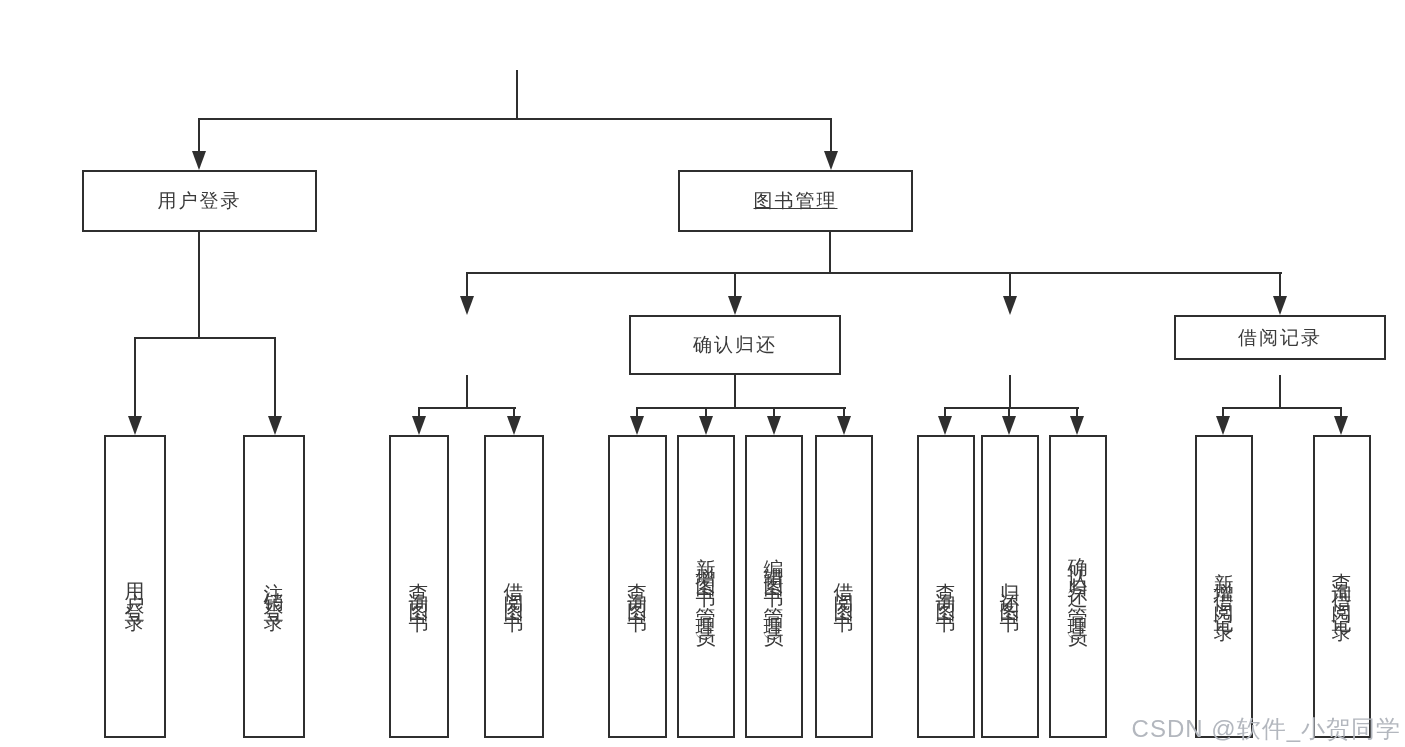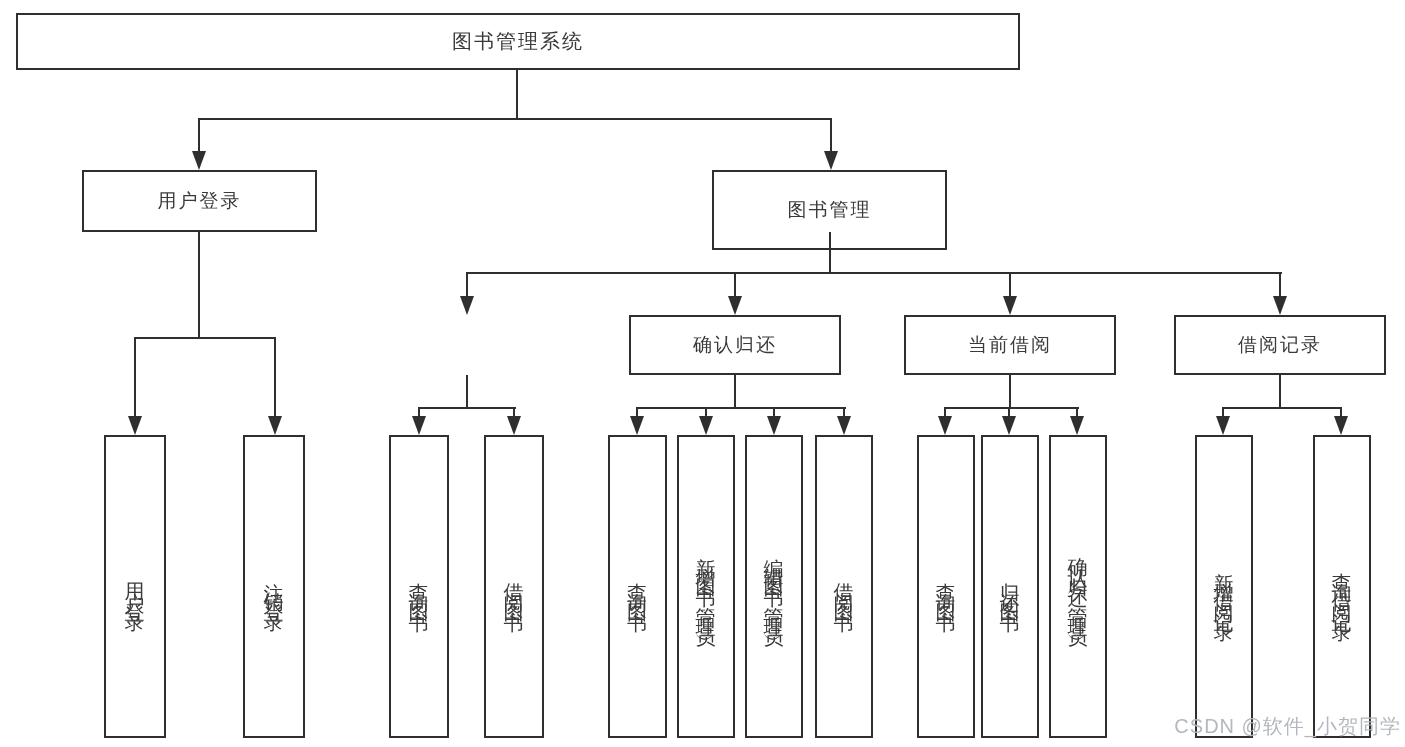--- a/index.html
+++ b/index.html
@@ -29,61 +29,59 @@
   }
   .vl{position:absolute;width:2px;background:var(--line);}
   .hl{position:absolute;height:2px;background:var(--line);}
   .ar{
     position:absolute;width:0;height:0;
     border-left:7px solid transparent;border-right:7px solid transparent;
     border-top:19px solid var(--line);
   }
   .watermark{
     position:absolute;top:713px;right:4px;z-index:10;
-    font-size:20px;letter-spacing:1px;color:var(--wm);
+    font-size:24px;letter-spacing:1px;color:var(--wm);
   }
 </style>
 </head>
 <body>
 
 <div id="canvas">
 
-  <div class="box hbox title" style="left:16px;top:13px;width:1004px;height:57px;">图书管理系统</div>
 
   <div class="vl" style="left:516px;top:70px;height:48px;"></div>
   <div class="hl" style="left:198px;top:118px;width:633px;"></div>
   <div class="vl" style="left:198px;top:118px;height:33px;"></div>
   <div class="ar" style="left:192px;top:151px;"></div>
   <div class="vl" style="left:830px;top:118px;height:33px;"></div>
   <div class="ar" style="left:824px;top:151px;"></div>
 
   <div class="box hbox" style="left:82px;top:170px;width:235px;height:62px;">用户登录</div>
-  <div class="box hbox" style="left:712px;top:170px;width:235px;height:80px;">图书管理</div>
+  <div class="box hbox" style="left:678px;top:170px;width:235px;height:62px;text-decoration:underline;">图书管理</div>
 
   <div class="vl" style="left:198px;top:232px;height:105px;"></div>
   <div class="hl" style="left:134px;top:337px;width:142px;"></div>
   <div class="vl" style="left:134px;top:337px;height:79px;"></div>
   <div class="ar" style="left:128px;top:416px;"></div>
   <div class="vl" style="left:274px;top:337px;height:79px;"></div>
   <div class="ar" style="left:268px;top:416px;"></div>
 
   <div class="vl" style="left:829px;top:232px;height:40px;"></div>
   <div class="hl" style="left:466px;top:272px;width:816px;"></div>
   <div class="vl" style="left:466px;top:272px;height:24px;"></div>
   <div class="ar" style="left:460px;top:296px;"></div>
   <div class="vl" style="left:734px;top:272px;height:24px;"></div>
   <div class="ar" style="left:728px;top:296px;"></div>
   <div class="vl" style="left:1009px;top:272px;height:24px;"></div>
   <div class="ar" style="left:1003px;top:296px;"></div>
   <div class="vl" style="left:1279px;top:272px;height:24px;"></div>
   <div class="ar" style="left:1273px;top:296px;"></div>
 
   <div class="box hbox" style="left:629px;top:315px;width:212px;height:60px;">确认归还</div>
-  <div class="box hbox" style="left:904px;top:315px;width:212px;height:60px;">当前借阅</div>
-  <div class="box hbox" style="left:1174px;top:315px;width:212px;height:60px;">借阅记录</div>
+  <div class="box hbox" style="left:1174px;top:315px;width:212px;height:45px;">借阅记录</div>
 
   <div class="vl" style="left:466px;top:375px;height:32px;"></div>
   <div class="hl" style="left:418px;top:407px;width:98px;"></div>
   <div class="vl" style="left:418px;top:407px;height:9px;"></div>
   <div class="ar" style="left:412px;top:416px;"></div>
   <div class="vl" style="left:513px;top:407px;height:9px;"></div>
   <div class="ar" style="left:507px;top:416px;"></div>
 
   <div class="vl" style="left:734px;top:375px;height:32px;"></div>
   <div class="hl" style="left:636px;top:407px;width:210px;"></div>

